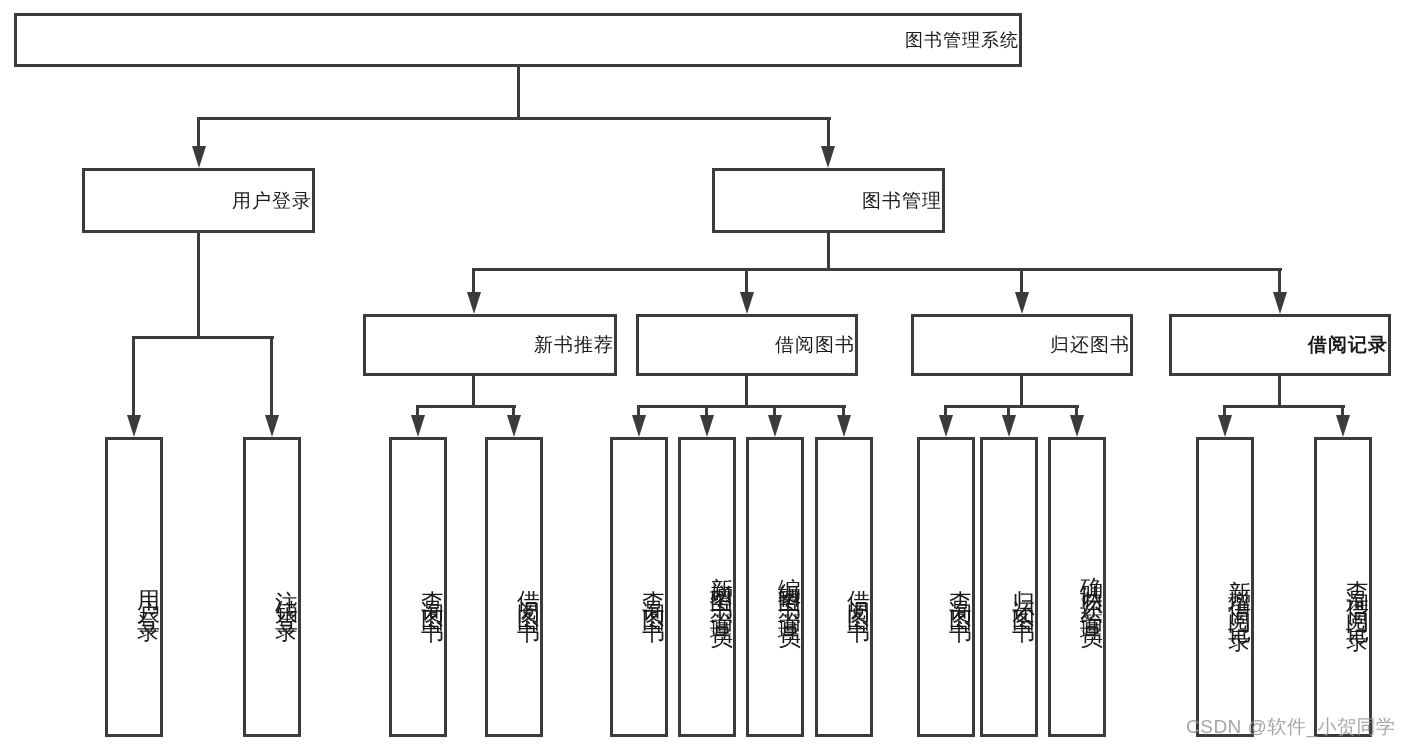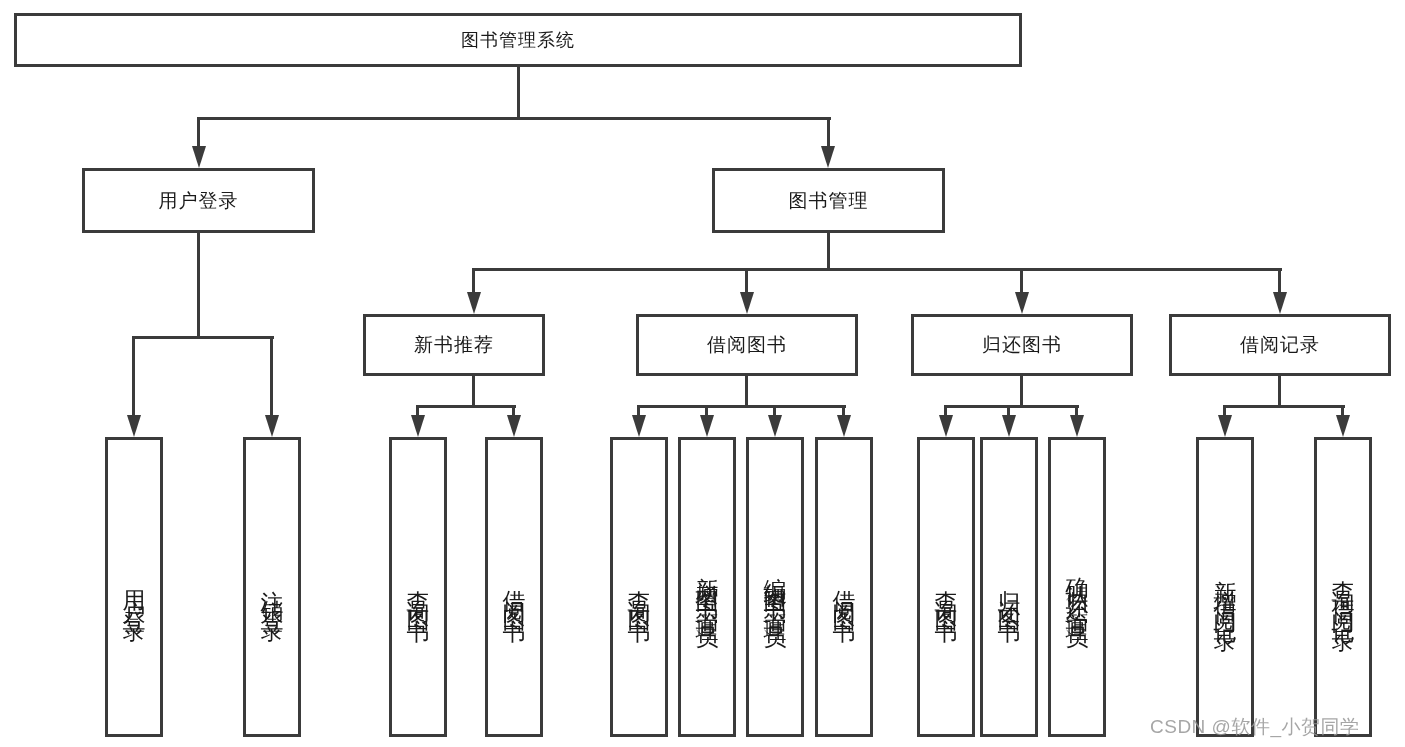--- a/index.html
+++ b/index.html
@@ -10,21 +10,21 @@
     font-family:"Liberation Sans","DejaVu Sans",sans-serif;
     overflow:hidden;
   }
   .box{
     position:absolute;
     box-sizing:border-box;
     border:3px solid #3b3b3b;
     background:#ffffff;
     display:flex;
     align-items:center;
-    justify-content:center;
+    justify-content:flex-end;
     color:#1a1a1a;
   }
   .hbox{font-size:19px;letter-spacing:1px;}
   .root{font-size:18px;}
   .vbox{font-size:23px;}
   .vtext{
     writing-mode:vertical-rl;
     text-orientation:mixed;
     line-height:1.0;
     white-space:nowrap;
@@ -34,21 +34,21 @@
   .sp9{letter-spacing:7px;margin-top:7px;}
   .line{position:absolute;background:#3b3b3b;}
   .arrow{
     position:absolute;width:0;height:0;
     border-left:7px solid transparent;
     border-right:7px solid transparent;
     border-top:22px solid #3b3b3b;
   }
   .watermark{
     position:absolute;
-    left:1150px;top:714px;
+    left:1186px;top:714px;
     font-size:19px;
     color:rgba(150,150,150,0.85);
     letter-spacing:0.5px;
     z-index:10;
     white-space:nowrap;
   }
 </style>
 </head>
 <body>
 
@@ -58,30 +58,30 @@
     <span>图书管理系统</span>
   </div>
 
   <div class="box hbox" style="left:82px;top:168px;width:233px;height:65px;">
     <span>用户登录</span>
   </div>
   <div class="box hbox" style="left:712px;top:168px;width:233px;height:65px;">
     <span>图书管理</span>
   </div>
 
-  <div class="box hbox" style="left:363px;top:314px;width:182px;height:62px;">
+  <div class="box hbox" style="left:363px;top:314px;width:254px;height:62px;">
     <span>新书推荐</span>
   </div>
   <div class="box hbox" style="left:636px;top:314px;width:222px;height:62px;">
     <span>借阅图书</span>
   </div>
   <div class="box hbox" style="left:911px;top:314px;width:222px;height:62px;">
     <span>归还图书</span>
   </div>
-  <div class="box hbox" style="left:1169px;top:314px;width:222px;height:62px;">
+  <div class="box hbox" style="left:1169px;top:314px;width:222px;height:62px;font-weight:bold;">
     <span>借阅记录</span>
   </div>
 
   <div class="box vbox" style="left:105px;top:437px;width:58px;height:300px;">
     <span class="vtext sp4">用户登录</span>
   </div>
   <div class="box vbox" style="left:243px;top:437px;width:58px;height:300px;">
     <span class="vtext sp4">注销登录</span>
   </div>
 

